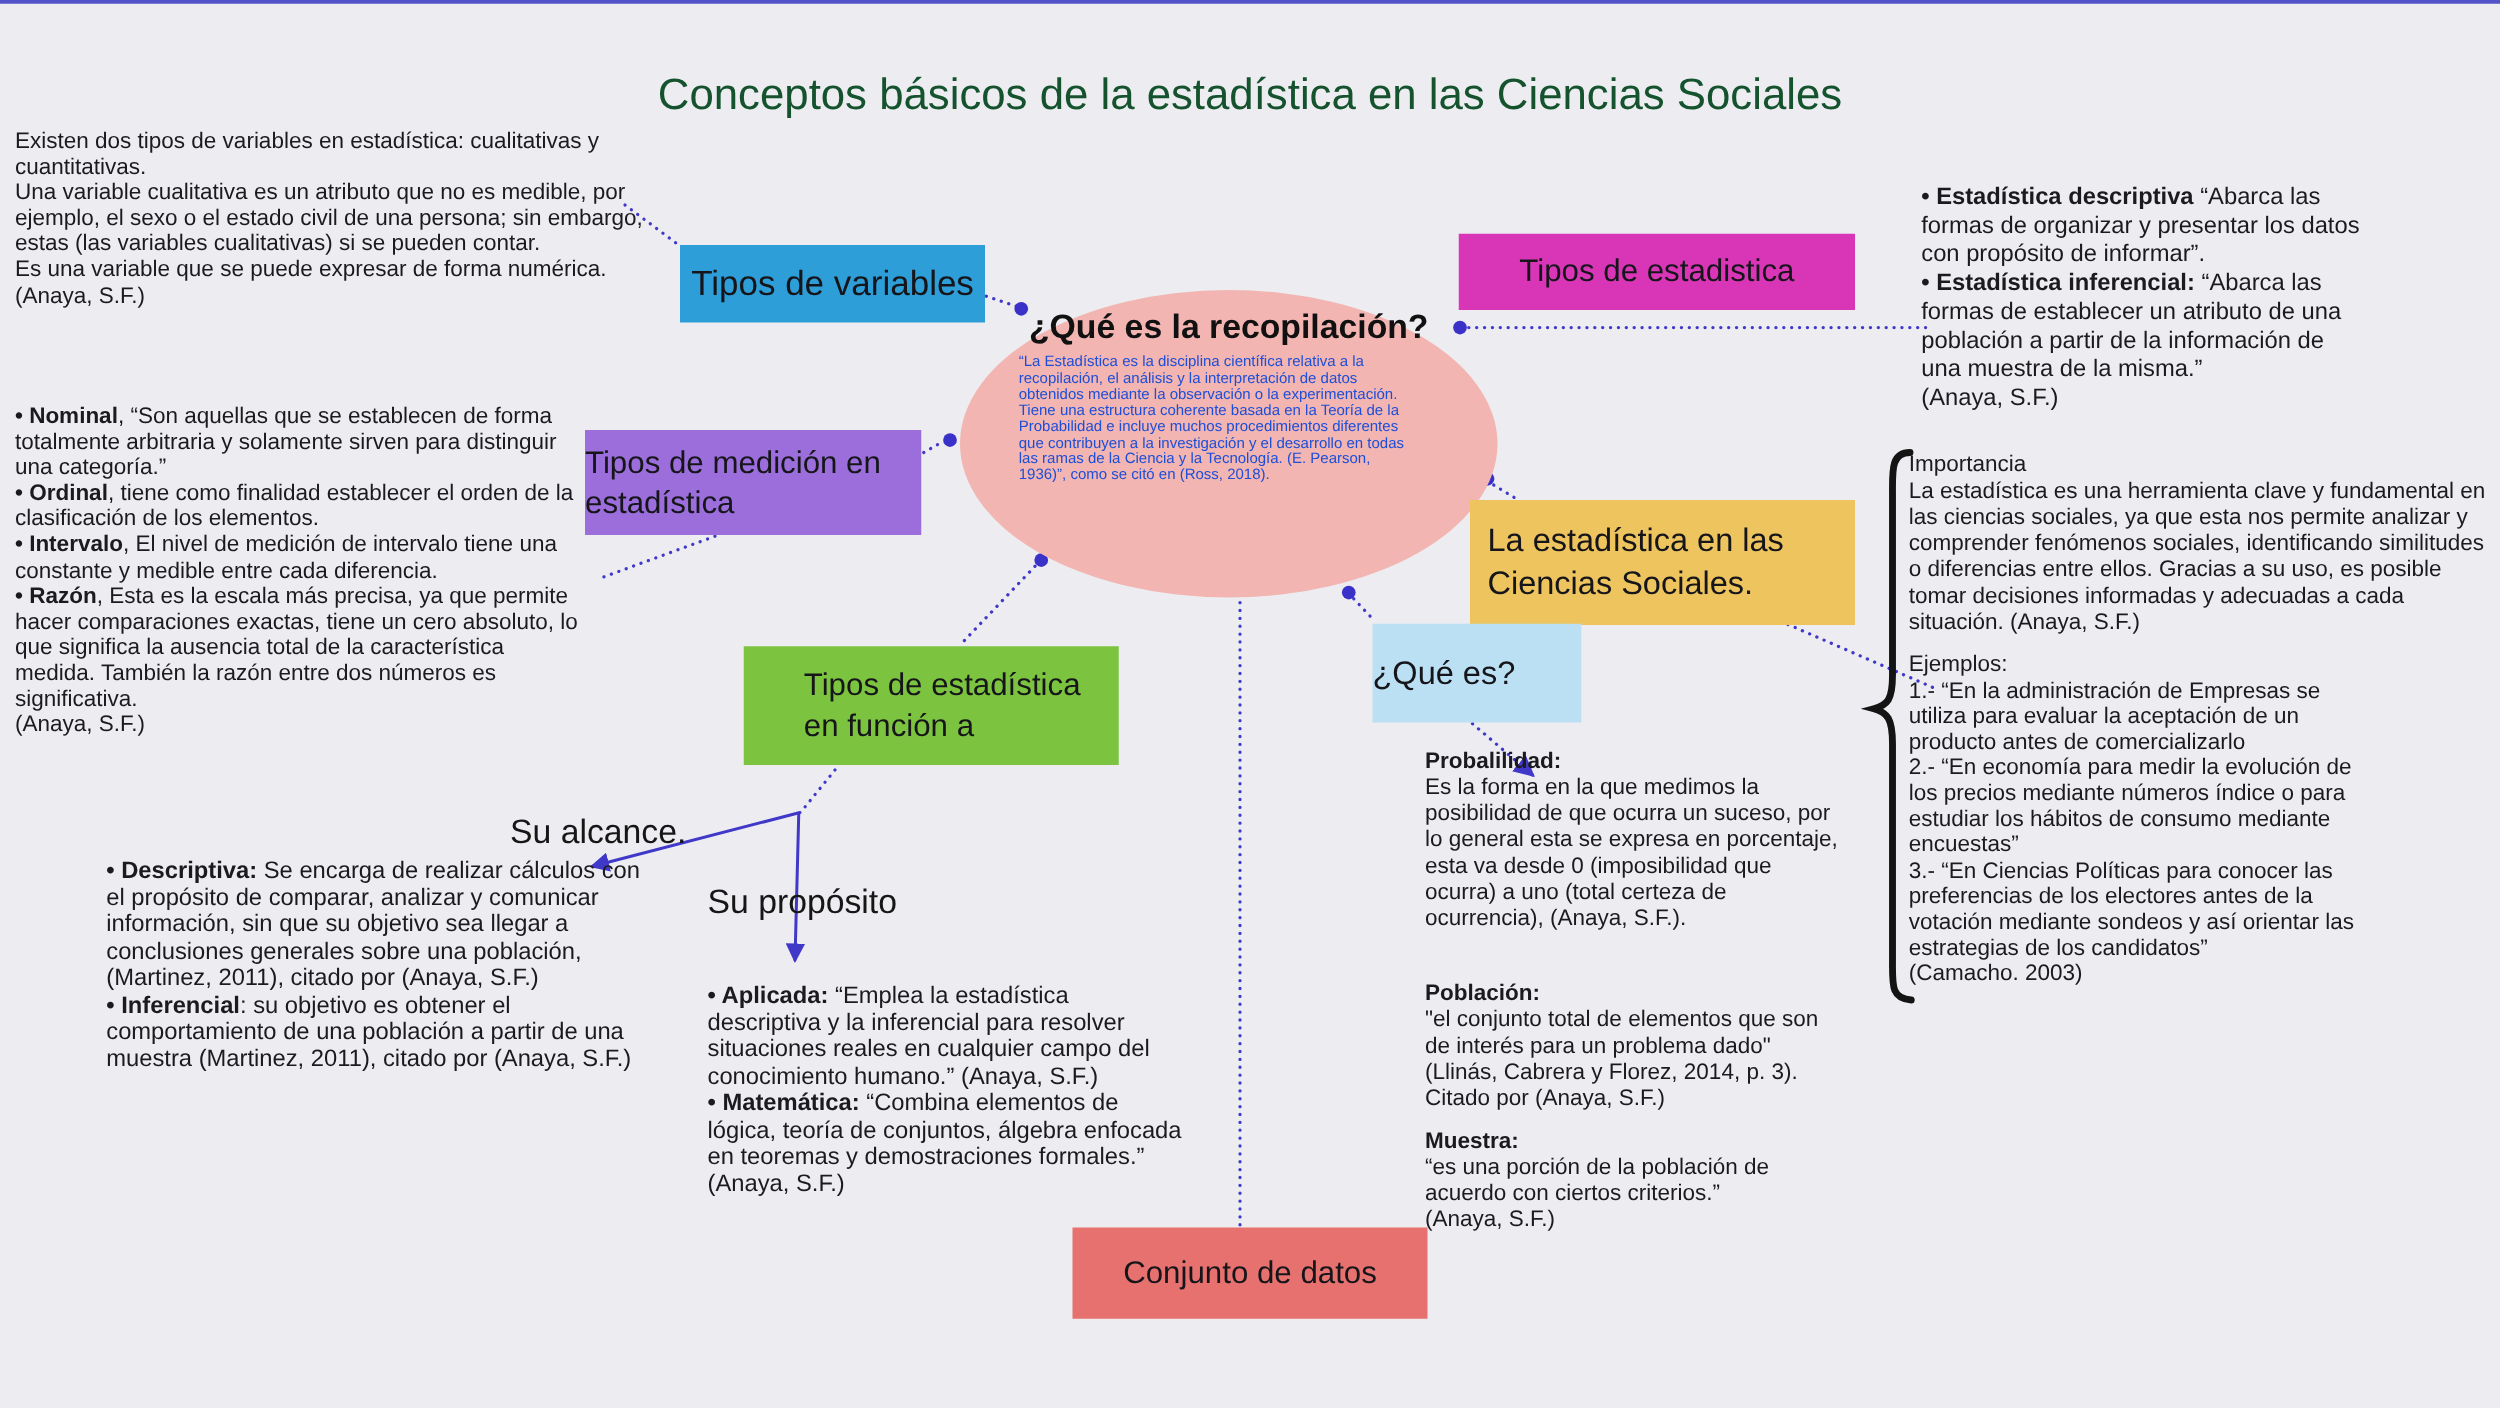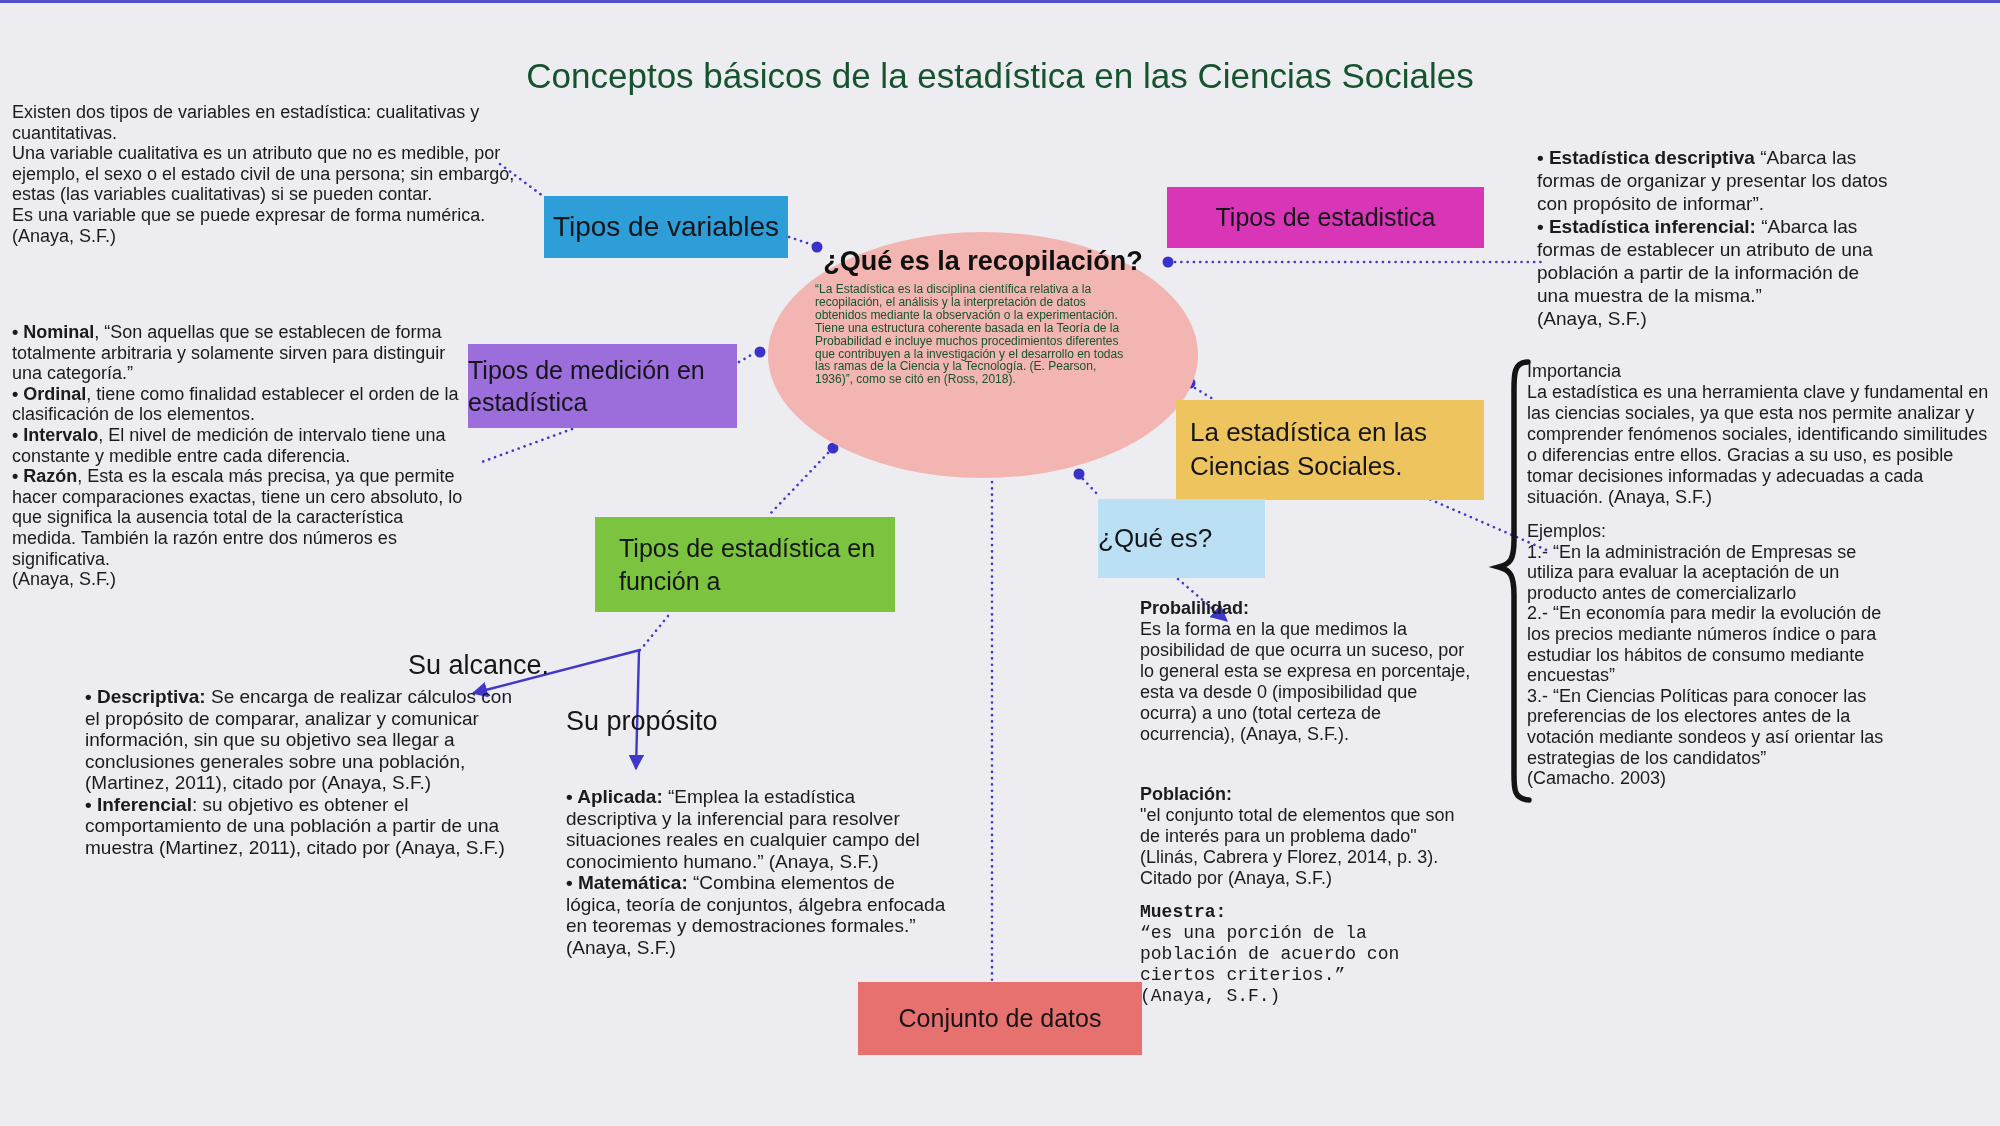--- a/index.html
+++ b/index.html
@@ -9,21 +9,21 @@
   .title{position:absolute;left:0;top:33px;width:2000px;text-align:center;
          font-size:35px;font-weight:normal;color:#14532d;letter-spacing:0px;}
   .tb{position:absolute;font-size:18px;line-height:20.6px;white-space:normal;}
   .tb b{font-weight:bold;}
   .node{position:absolute;display:flex;align-items:center;color:#15151a;}
   .node .lbl{width:100%;}
   .center-text{text-align:center;}
   .ellipse{position:absolute;left:768px;top:232px;width:430px;height:246px;
            background:#F2B5B1;border-radius:50%;}
   .ellipse h2{margin:14px 0 6px 0;text-align:center;font-size:27px;color:#111;}
-  .ellipse .ebody{margin:2px 0 0 47px;width:322px;font-size:12px;line-height:12.9px;color:#14532d;}
+  .ellipse .ebody{margin:2px 0 0 47px;width:322px;font-size:12px;line-height:12.9px;color:#1d4ed8;}
   svg.overlay{position:absolute;left:0;top:0;pointer-events:none;}
 </style>
 </head>
 <body>
 
 <div id="canvas">
   <div id="topbar"></div>
 
   <h1 class="title">Conceptos básicos de la estadística en las Ciencias Sociales</h1>
 
@@ -73,21 +73,21 @@
 
   <div class="node center-text" style="left:1167px;top:187px;width:317px;height:61px;background:#D935B7;font-size:25px;">
     <div class="lbl">Tipos de estadistica</div>
   </div>
 
   <div class="node" style="left:468px;top:344px;width:269px;height:84px;background:#9B6EDC;font-size:25px;line-height:1.28;">
     <div class="lbl" style="">Tipos de medición en estadística</div>
   </div>
 
   <div class="node" style="left:595px;top:517px;width:300px;height:95px;background:#7CC33F;font-size:25px;line-height:1.3;">
-    <div class="lbl" style="padding-left:24px;">Tipos de estadística en función a</div>
+    <div class="lbl" style="padding-left:24px;margin-left:24px;">Tipos de estadística en función a</div>
   </div>
 
   <div class="node" style="left:1176px;top:400px;width:308px;height:100px;background:#EDC45E;font-size:26px;line-height:1.3;">
     <div class="lbl" style="padding-left:14px;">La estadística en las Ciencias Sociales.</div>
   </div>
 
   <div class="node" style="left:1098px;top:499px;width:167px;height:79px;background:#BCE0F3;font-size:26px;">
     <div class="lbl" style="padding-left:0;">¿Qué es?</div>
   </div>
 
@@ -109,14 +109,14 @@
   <div class="tb" style="left:1527px;top:521px;width:368px;"><span>Ejemplos:</span><br><span>1.- “En la administración de Empresas se utiliza para evaluar la aceptación de un producto antes de comercializarlo</span><br><span>2.- “En economía para medir la evolución de los precios mediante números índice o para estudiar los hábitos de consumo mediante encuestas”</span><br><span>3.- “En Ciencias Políticas para conocer las preferencias de los electores antes de la votación mediante sondeos y así orientar las estrategias de los candidatos”</span><br><span>(Camacho. 2003)</span></div>
 
   <div class="tb" style="left:85px;top:686px;width:430px;font-size:19px;line-height:21.5px;"><b>• Descriptiva:</b><span> Se encarga de realizar cálculos con el propósito de comparar, analizar y comunicar información, sin que su objetivo sea llegar a conclusiones generales sobre una población, (Martinez, 2011), citado por (Anaya, S.F.)</span><br><b>• Inferencial</b><span>: su objetivo es obtener el comportamiento de una población a partir de una muestra (Martinez, 2011), citado por (Anaya, S.F.)</span></div>
 
   <div class="tb" style="left:566px;top:786px;width:380px;font-size:19px;line-height:21.5px;"><b>• Aplicada:</b><span> “Emplea la estadística descriptiva y la inferencial para resolver situaciones reales en cualquier campo del conocimiento humano.” (Anaya, S.F.)</span><br><b>• Matemática:</b><span> “Combina elementos de lógica, teoría de conjuntos, álgebra enfocada en teoremas y demostraciones formales.” (Anaya, S.F.)</span></div>
 
   <div class="tb" style="left:1140px;top:598px;width:332px;line-height:21px;"><b>Probalilidad:</b><br><span>Es la forma en la que medimos la posibilidad de que ocurra un suceso, por lo general esta se expresa en porcentaje, esta va desde 0 (imposibilidad que ocurra) a uno (total certeza de ocurrencia), (Anaya, S.F.).</span></div>
 
   <div class="tb" style="left:1140px;top:784px;width:332px;line-height:21px;"><b>Población:</b><br><span>"el conjunto total de elementos que son de interés para un problema dado" (Llinás, Cabrera y Florez, 2014, p. 3). Citado por (Anaya, S.F.)</span></div>
 
-  <div class="tb" style="left:1140px;top:902px;width:332px;line-height:21px;font-family:Liberation Mono, monospace;"><b>Muestra:</b><br><span>“es una porción de la población de acuerdo con ciertos criterios.”</span><br><span>(Anaya, S.F.)</span></div>
+  <div class="tb" style="left:1140px;top:902px;width:332px;line-height:21px;"><b>Muestra:</b><br><span>“es una porción de la población de acuerdo con ciertos criterios.”</span><br><span>(Anaya, S.F.)</span></div>
 </div>
 
 </body></html>

